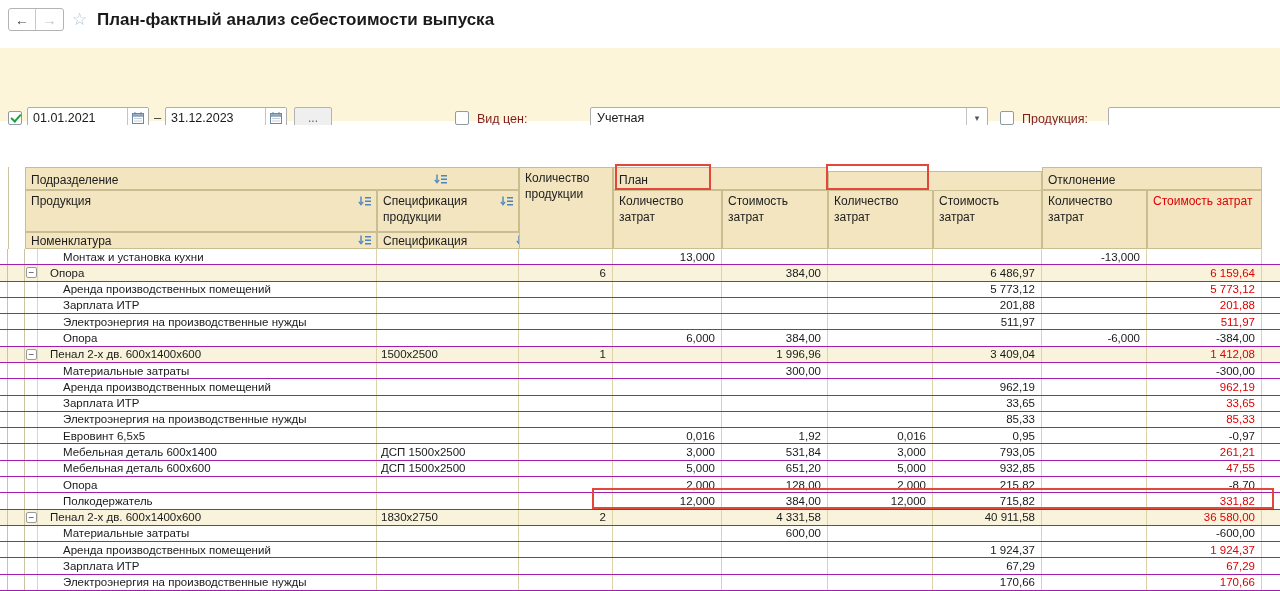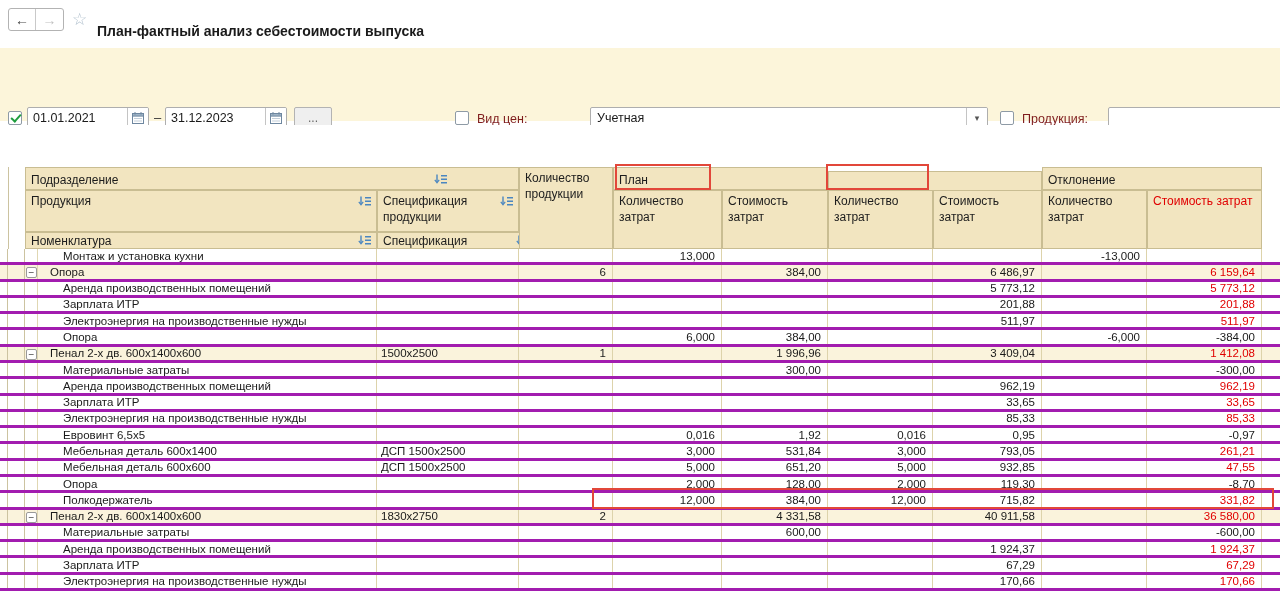--- a/index.html
+++ b/index.html
@@ -7,21 +7,21 @@
   .screen{position:relative;width:1280px;height:591px;overflow:hidden;background:#fff;
     font-family:"Liberation Sans","DejaVu Sans",sans-serif;color:#1a1a1a;}
 
   
   .titlebar{position:absolute;left:0;top:0;width:1280px;height:44px;background:#fff;}
   .navgroup{position:absolute;left:8px;top:8px;display:flex;border:1px solid #b3b3b3;border-radius:3px;background:#fff;height:23px;}
   .navbtn{width:27px;display:flex;align-items:center;justify-content:center;font-size:14px;cursor:pointer;}
   .navbtn.back{color:#444;border-right:1px solid #c9c9c9;}
   .navbtn.fwd{color:#c0c0c0;}
   .star{position:absolute;left:72px;top:9px;font-size:17px;color:#b3c2cf;}
-  .page-title{position:absolute;left:97px;top:10px;font-size:14px;font-weight:bold;color:#1a1a1a;white-space:nowrap;margin-top:13px;}
+  .page-title{position:absolute;left:97px;top:10px;font-size:17px;font-weight:bold;color:#1a1a1a;white-space:nowrap;}
 
   
   .filter-panel{position:absolute;left:0;top:48px;width:1280px;height:73px;background:#fcf5da;}
   .f-check{position:absolute;width:14px;height:14px;background:#fff;border:1px solid #8e9aa5;border-radius:2px;cursor:pointer;}
   .f-check.checked::after{content:"";position:absolute;left:2px;top:2px;width:8px;height:4px;
     border-left:2px solid #1f9e3e;border-bottom:2px solid #1f9e3e;transform:rotate(-48deg);}
   .f-label{position:absolute;font-size:12.5px;color:#7f1d1d;white-space:nowrap;}
   .field{position:absolute;height:22px;background:#fff;border:1px solid #aeaeae;border-radius:2px;display:flex;align-items:center;overflow:hidden;}
   .field input{border:0;outline:none;flex:1;height:100%;font:12.5px "Liberation Sans","DejaVu Sans",sans-serif;padding:0 5px;color:#1a1a1a;background:transparent;min-width:0;}
   .field .seg{width:21px;height:100%;border-left:1px solid #c4c4c4;display:flex;align-items:center;justify-content:center;background:#fff;cursor:pointer;flex:none;}
@@ -85,21 +85,21 @@
   .hI{left:1042px;top:0;width:220px;height:23px;}
   .hJ{left:613px;top:23px;width:109px;height:59px;}
   .hK{left:722px;top:23px;width:106px;height:59px;}
   .hL{left:828px;top:23px;width:105px;height:59px;}
   .hM{left:933px;top:23px;width:109px;height:59px;}
   .hN{left:1042px;top:23px;width:105px;height:59px;}
   .hO{left:1147px;top:23px;width:115px;height:59px;color:#e00000;}
   .hD .sort,.hE .sort{top:2px;}
 
   .rbody{position:absolute;left:0;top:82px;width:1280px;height:342px;display:flex;flex-direction:column;}
-  .trow{flex:1;display:flex;border-bottom:3px solid #a21caf;background:#fff;min-height:0;}
+  .trow{flex:1;display:flex;border-bottom:1px solid #a21caf;background:#fff;min-height:0;}
   .trow.group{background:#faf3dc;}
   .cell{border-right:1px solid #ddd3ab;font-size:11.5px;display:flex;align-items:center;min-width:0;overflow:hidden;}
   .svc1{width:8px;border-right:1px solid #ccc3a0;}
   .svc2{width:17px;border-right:1px solid #ccc3a0;}
   .cell-name{width:352px;position:relative;}
   .cell-name::before{content:"";position:absolute;left:12px;top:0;bottom:0;width:1px;background:#e0d7b2;}
   .cell-name .txt{margin-left:38px;white-space:nowrap;}
   .trow.group .cell-name .txt{margin-left:25px;}
   .toggle{display:none;position:absolute;left:1px;top:2px;width:11px;height:11px;border:1px solid #9a9a9a;
     background:#fff;border-radius:2px;font-size:10px;line-height:9px;text-align:center;color:#444;cursor:pointer;z-index:2;}
@@ -654,21 +654,21 @@
 
       <span class="txt">Опора</span>
     </div>
     <div class="cell cell-spec">
             <span></span>
           </div>
     <div class="cell num cell-qty"></div>
     <div class="cell num cell-pq">2,000</div>
     <div class="cell num cell-pc">128,00</div>
     <div class="cell num cell-fq">2,000</div>
-    <div class="cell num cell-fc">119,30</div>
+    <div class="cell num cell-fc">215,82</div>
     <div class="cell num cell-dq"></div>
     <div class="cell num cell-dc">-8,70</div>
     <div class="rgut"></div>
   </div>
         <div class="trow">
     <div class="cell svc1"></div>
     <div class="cell svc2"></div>
     <div class="cell cell-name">
 
       <span class="txt">Полкодержатель</span>

